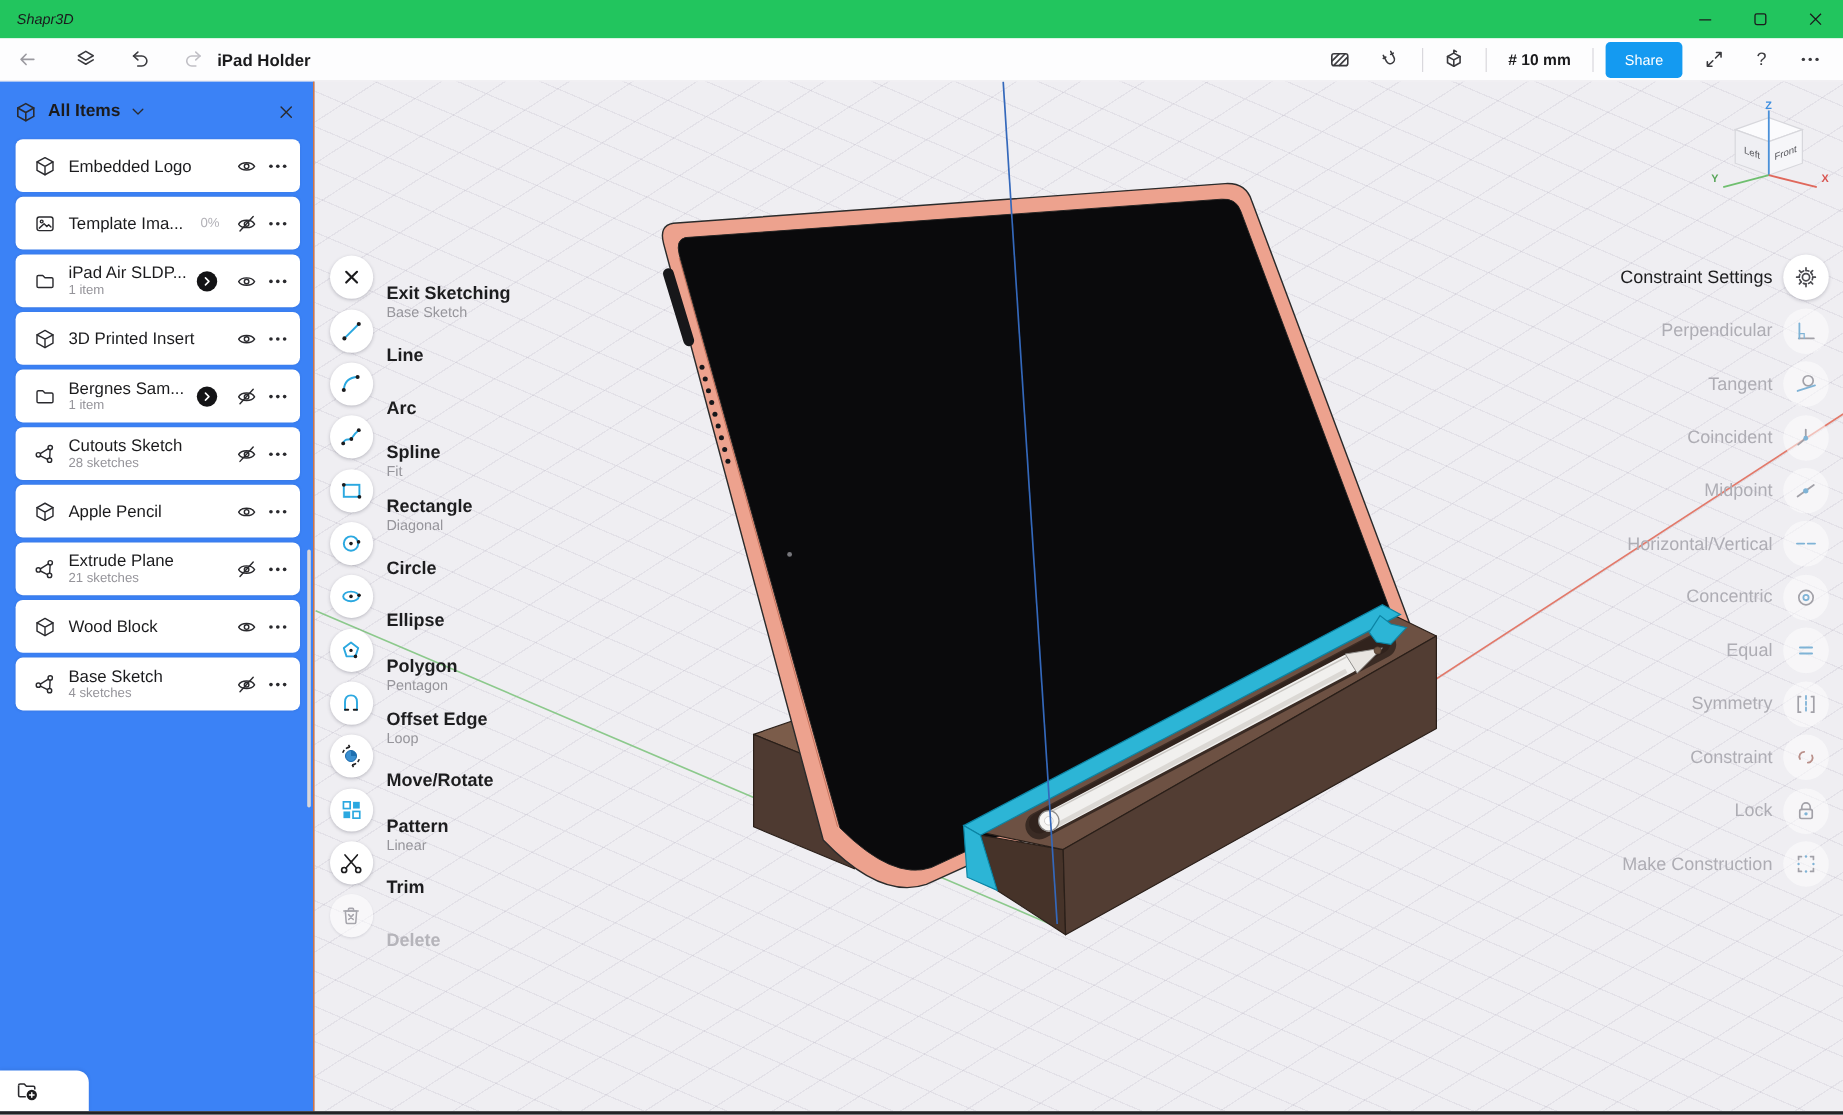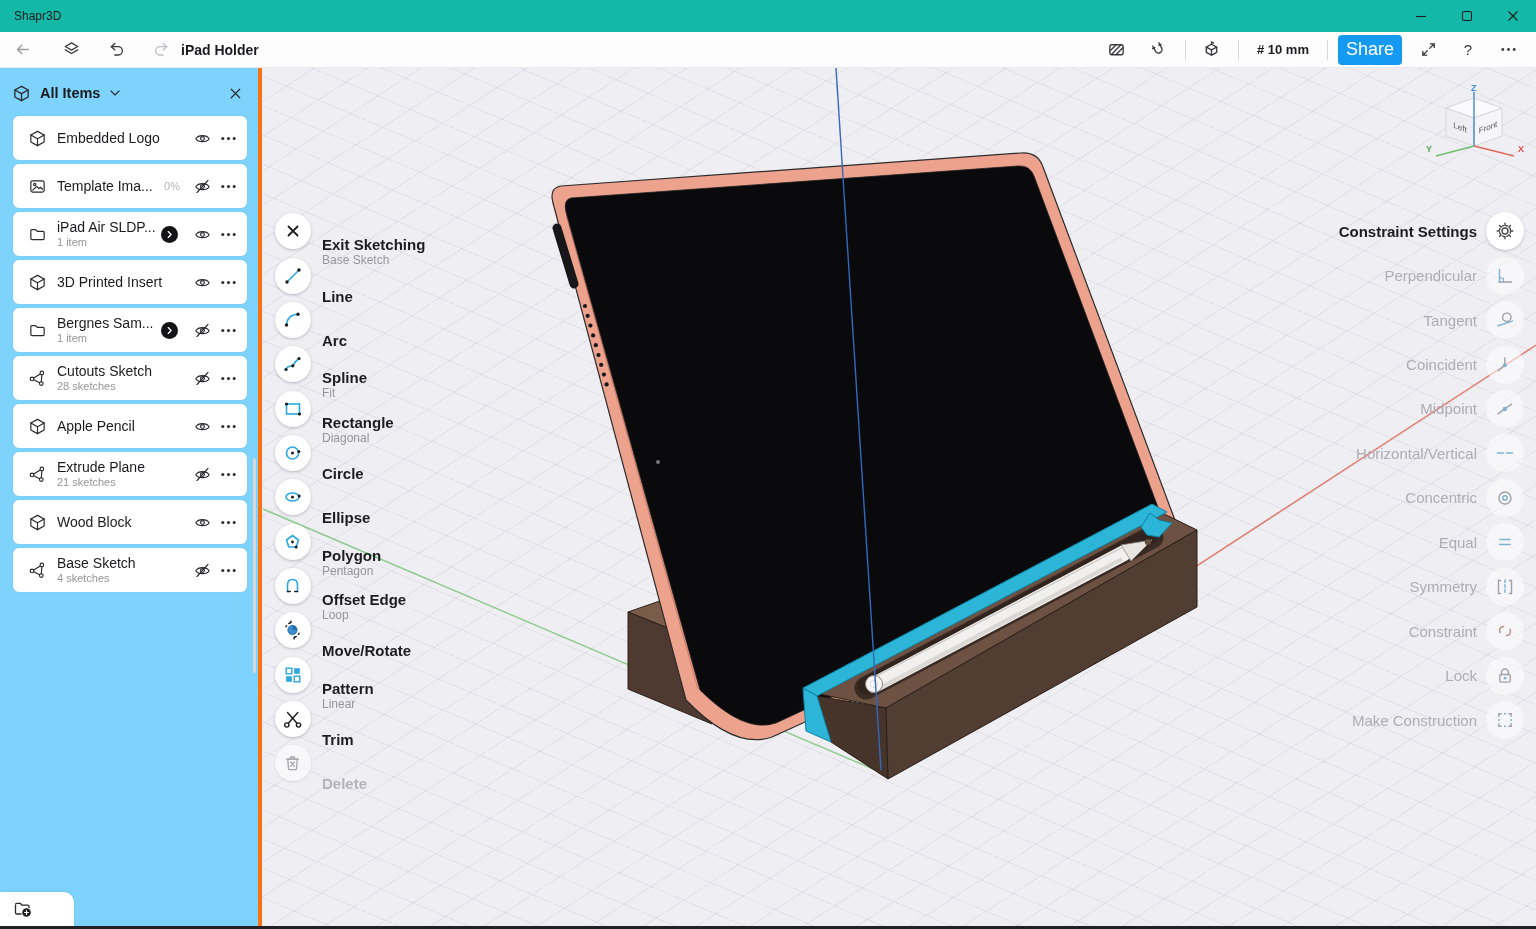--- a/index.html
+++ b/index.html
@@ -2,58 +2,58 @@
 <html><head>
 <meta charset="utf-8">
 <style>
   * { margin:0; padding:0; box-sizing:border-box; }
   html,body { width:1536px; height:929px; overflow:hidden;
     font-family:"Liberation Sans", sans-serif; background:#fff; }
   .window { position:relative; width:1536px; height:929px; background:#fff; }
 
   
   .titlebar { position:absolute; top:0; left:0; right:0; height:32px;
-    background:#14b8a6; display:flex; align-items:center; }
+    background:#22c55e; display:flex; align-items:center;font-style:italic; }
   .app-title { font-size:12px; color:#1b1b1d; margin-left:14px; }
   .win-controls { margin-left:auto; display:flex; height:32px; }
   .win-btn { width:46px; height:32px; display:flex; align-items:center; justify-content:center; }
   .win-btn svg { stroke:#1b1b1d; stroke-width:1.1; fill:none; }
 
   
   .toolbar { position:absolute; top:32px; left:0; right:0; height:36px;
     background:#fdfdfe; border-bottom:1px solid #e9e8ec;
     display:flex; align-items:center; }
   .tb-btn { width:32px; height:30px; display:flex; align-items:center; justify-content:center; border-radius:4px; }
   .tb-btn svg { fill:none; stroke:#3a3a3e; stroke-width:1.4; stroke-linecap:round; stroke-linejoin:round; }
   .tb-btn.dim svg { stroke:#9b9aa0; }
   .tb-btn.disabled svg { stroke:#c0bfc5; }
   .doc-title { font-size:14px; font-weight:700; color:#1b1b1d; margin-left:4px; }
   .tb-right { margin-left:auto; display:flex; align-items:center; gap:10px; margin-right:12px; }
   .tb-sep { width:1px; height:20px; background:#d9d8dd; }
   .grid-size { font-size:13px; font-weight:700; color:#1b1b1d; padding:0 8px; }
-  .share-btn { background:#149af1; color:#fff; font-size:18px; border:none; border-radius:4px;
+  .share-btn { background:#149af1; color:#fff; font-size:12px; border:none; border-radius:4px;
     width:64px; height:30px; font-family:inherit; }
   .help-btn { font-size:15px; color:#3a3a3e; width:28px; text-align:center; }
 
   
   .main { position:absolute; top:68px; left:0; right:0; bottom:3px; }
   .bottom-edge { position:absolute; left:0; right:0; bottom:0; height:3px; background:#222226; }
 
   
   .viewport { position:absolute; left:262px; right:0; top:0; bottom:0;
     background-color:#efeef2;
     background-image:
       repeating-linear-gradient(23deg, rgba(255,255,255,0) 0 26px, rgba(118,108,138,0.10) 26px 27px),
       repeating-linear-gradient(147deg, rgba(255,255,255,0) 0 28px, rgba(118,108,138,0.10) 28px 29px);
   }
   .scene { position:absolute; inset:0; width:100%; height:100%; }
 
   
   .sidebar { position:absolute; left:0; top:0; bottom:0; width:262px;
-    background:#7dd3fc; border-right:4px solid #f97316; }
+    background:#3b82f6; border-right:1px solid #f97316; }
   .sb-header { height:30px; margin:10px 10px 8px 12px; display:flex; align-items:center; }
   .sb-header svg { fill:none; stroke:#2a2a2e; stroke-width:1.4; stroke-linejoin:round; stroke-linecap:round; }
   .sb-title { font-size:14.5px; font-weight:700; color:#1b1b1d; margin-left:9px; }
   .sb-caret { margin-left:7px; }
   .sb-close { margin-left:auto; width:26px; height:26px; display:flex; align-items:center; justify-content:center; }
   .sb-card { height:44px; margin:0 11px 4px 13px; background:#fff; border-radius:6px;
     box-shadow:0 0 2px rgba(40,40,60,.10); display:flex; align-items:center; padding:0 6px 0 15px; }
   .sb-type { width:19px; height:19px; flex:none; }
   .sb-type svg, svg.sb-type { fill:none; stroke:#2a2a2e; stroke-width:1.25; stroke-linejoin:round; stroke-linecap:round; }
   .sb-text { flex:1; min-width:0; margin-left:10px; }
@@ -78,21 +78,21 @@
   .tool-row.disabled .tool-icon { background:rgba(255,255,255,.55); box-shadow:0 1px 2px rgba(50,50,70,.12); }
   .tool-text { margin-left:11px; }
   .tool-label { font-size:15px; font-weight:700; color:#1d1d1f; line-height:17px;margin-top:41px; }
   .tool-row.disabled .tool-label { color:#b5b4ba; font-weight:700; }
   .tool-sub { font-size:12px; color:#96959b; line-height:13px; margin-top:1px; }
 
   
   .cn-panel { position:absolute; right:12px; top:141px; }
   .cn-row { height:44.45px; display:flex; align-items:center; justify-content:flex-end; }
   .cn-label { font-size:15px; color:#aeadb4; margin-right:9px; white-space:nowrap; }
-  .cn-row.header .cn-label { color:#1d1d1f; font-weight:700; }
+  .cn-row.header .cn-label { color:#1d1d1f; font-weight:400; }
   .cn-circle { width:38px; height:38px; border-radius:50%; background:rgba(253,253,254,.55);
     flex:none; display:flex; align-items:center; justify-content:center; }
   .cn-row.header .cn-circle { background:#fff; box-shadow:0 1px 3px rgba(50,50,70,.25); }
 
   
   .viewcube { position:absolute; top:16px; right:8px; width:106px; height:86px; }
 
   .stroke-none { stroke:none; }
 </style>
 </head>

